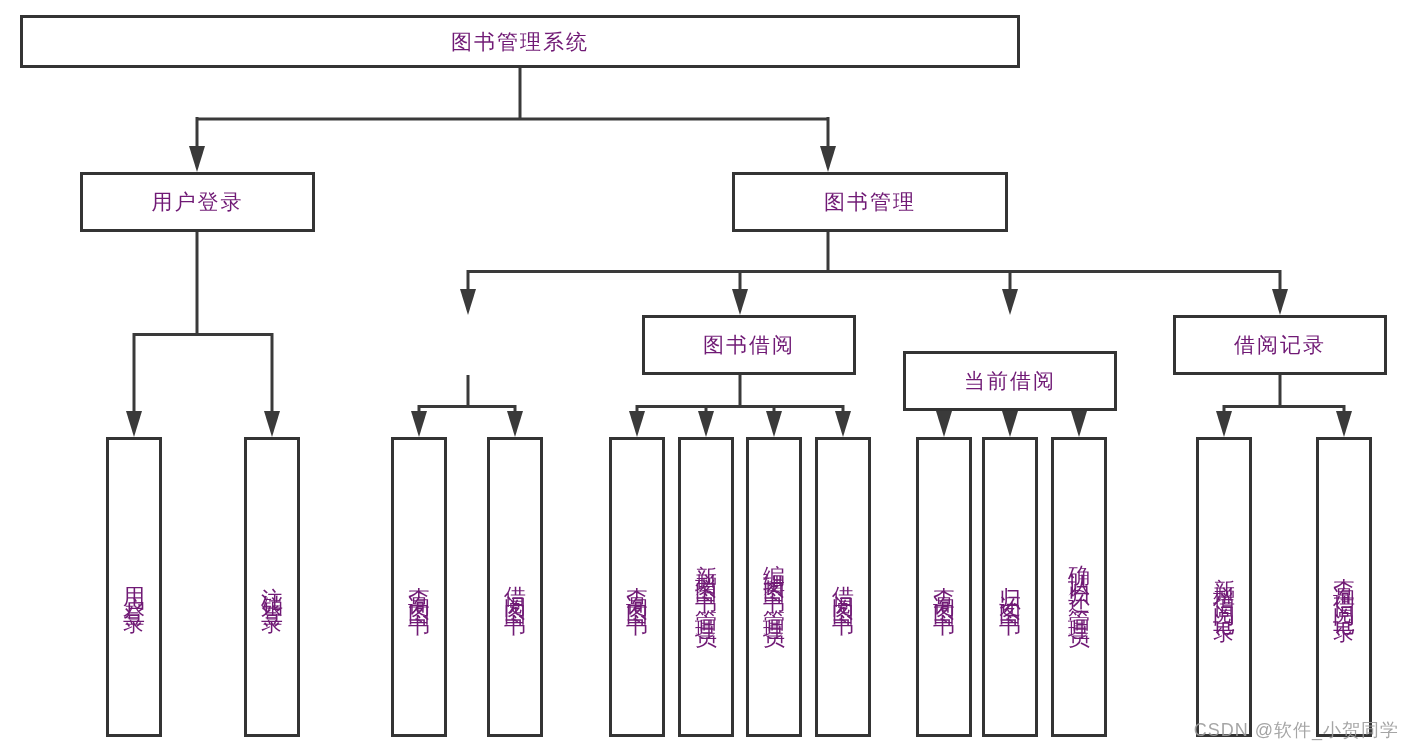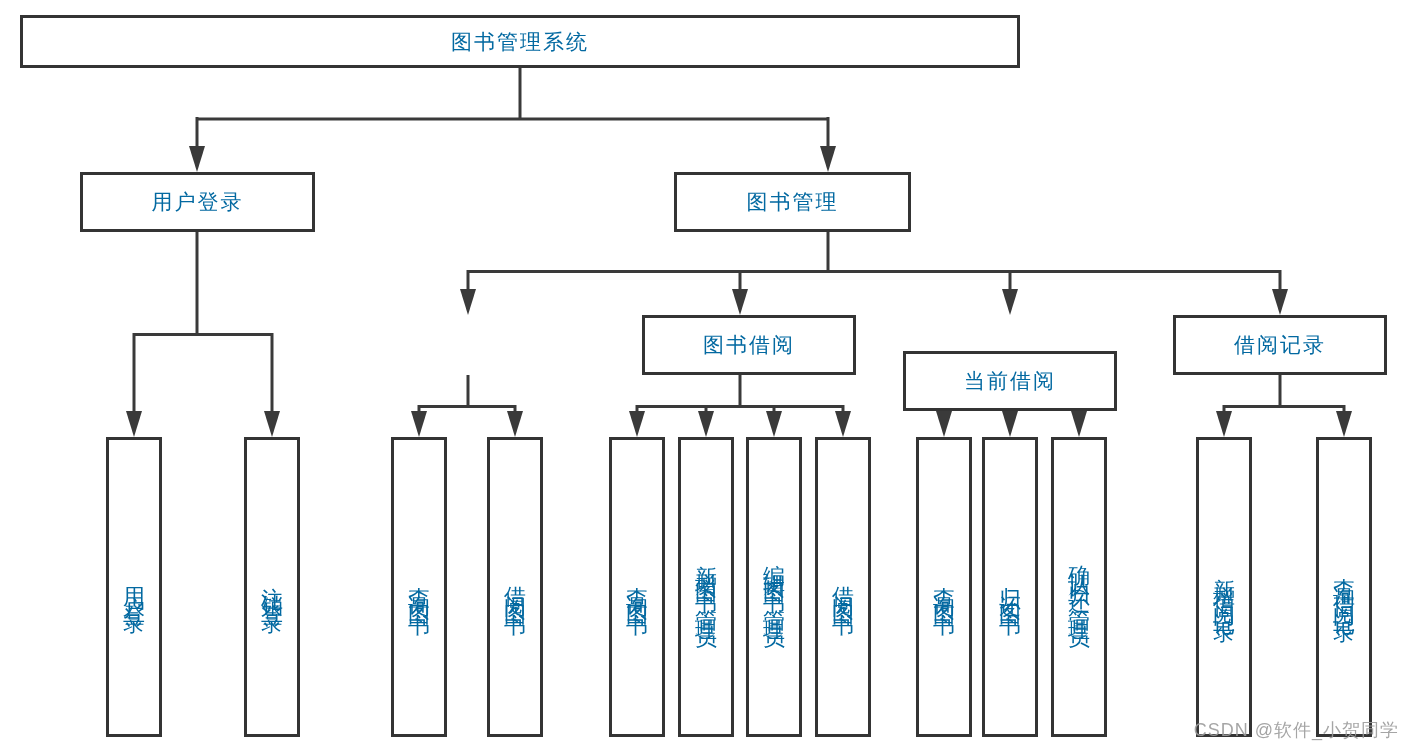--- a/index.html
+++ b/index.html
@@ -12,32 +12,32 @@
   .canvas { position: relative; width: 1405px; height: 747px; background: #ffffff; }
 
   svg.connectors { position: absolute; left: 0; top: 0; z-index: 1; }
   svg.connectors line { stroke: #3a3a3a; stroke-width: 3; }
   svg.connectors polygon { fill: #3a3a3a; }
 
   .box {
     position: absolute; box-sizing: border-box;
     border: 3px solid #343434; background: #ffffff;
     display: flex; align-items: center; justify-content: center;
-    color: #0369a1; z-index: 2; text-align: center; font-family: Liberation Serif, serif;
+    color: #701a75; z-index: 2; text-align: center; font-family: Liberation Serif, serif;
   }
   .h { font-size: 21px; letter-spacing: 2px; }
   .v {
     writing-mode: vertical-rl; text-orientation: mixed;
     font-size: 22px; letter-spacing: 9px; line-height: 1;
   }
 
   
   .n-root  { left: 20px;  top: 15px;  width: 1000px; height: 53px; }
   .n-login { left: 80px;  top: 172px; width: 235px;  height: 60px; }
-  .n-mgmt  { left: 674px; top: 172px; width: 237px;  height: 60px; }
+  .n-mgmt  { left: 732px; top: 172px; width: 276px;  height: 60px; }
   .n-rec   { left: 362px; top: 315px; width: 213px;  height: 60px; }
   .n-bb    { left: 633px; top: 315px; width: 214px;  height: 60px; margin-left: 9px; }
   .n-cb    { left: 903px; top: 315px; width: 214px;  height: 60px; margin-top: 36px; }
   .n-br    { left: 1173px;top: 315px; width: 214px;  height: 60px; }
 
   .leaf { top: 437px; width: 56px; height: 300px; }
   .l1  { left: 106px; }  .l2  { left: 244px; }
   .l3  { left: 391px; }  .l4  { left: 487px; }
   .l5  { left: 609px; }  .l6  { left: 678px; }
   .l7  { left: 746px; }  .l8  { left: 815px; }

